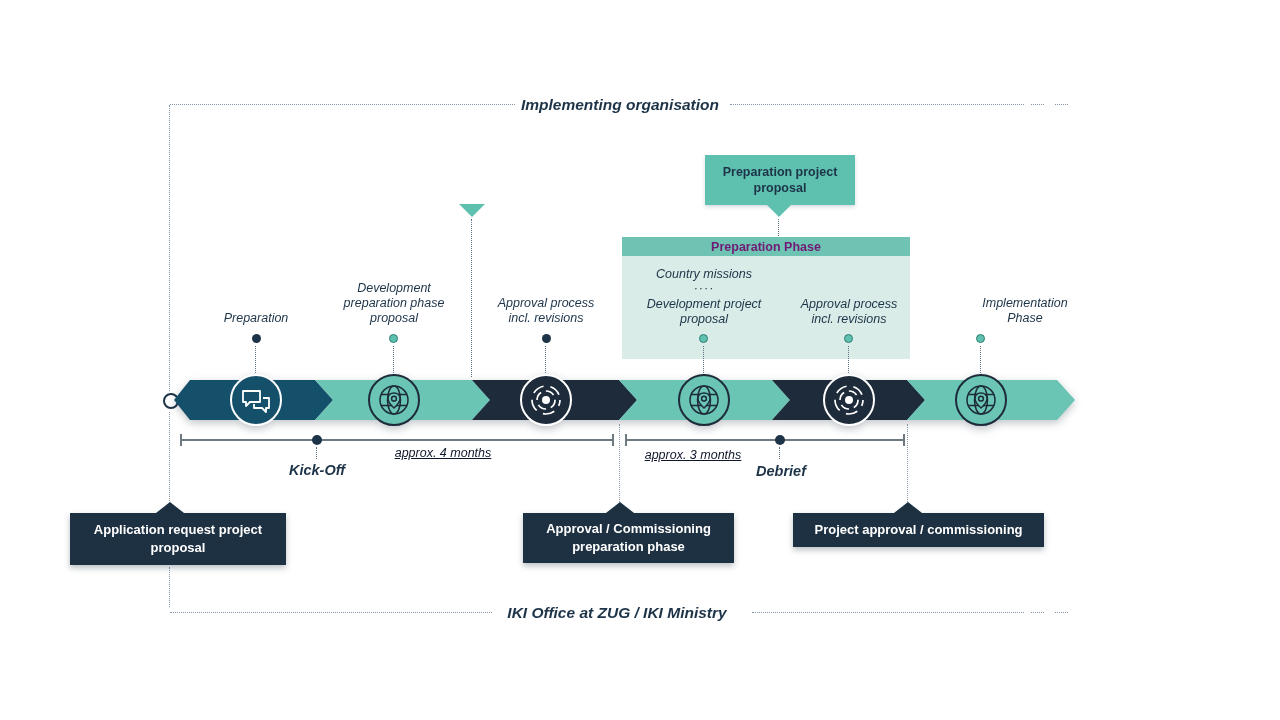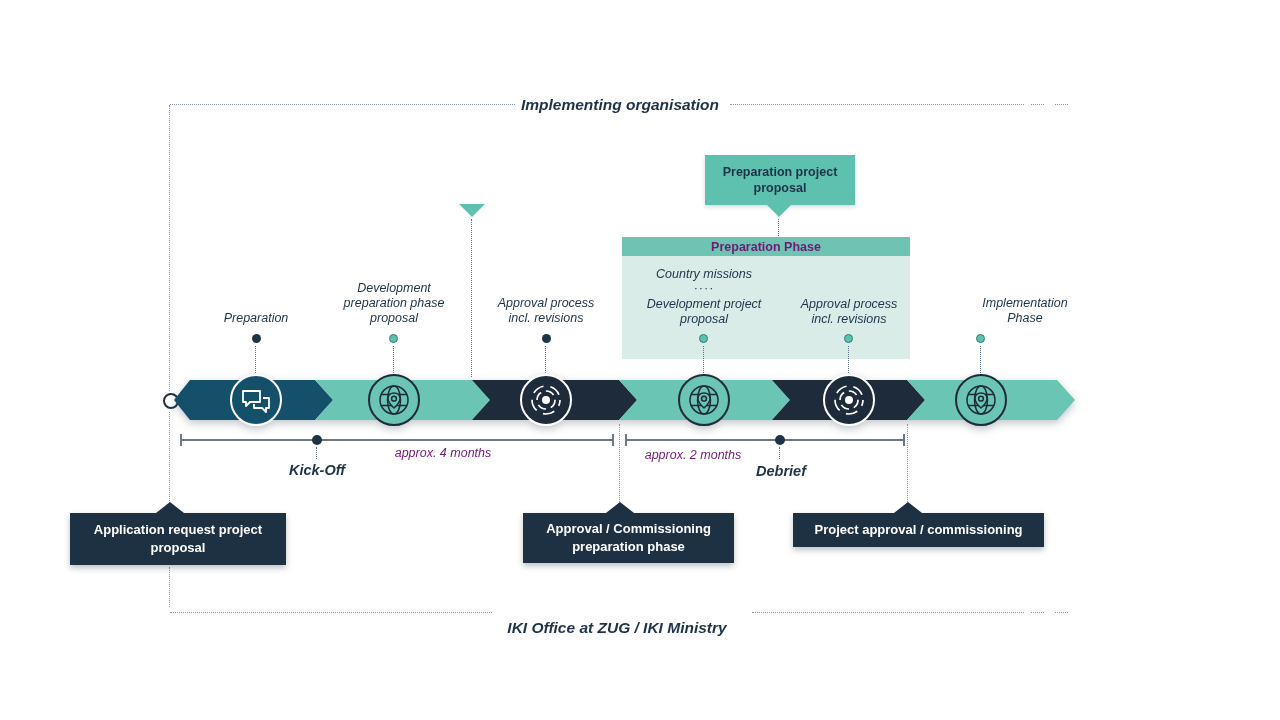--- a/index.html
+++ b/index.html
@@ -32,21 +32,21 @@
   .seg{position:absolute;top:0;height:40px;}
   .seg.mid{clip-path:polygon(0 0,calc(100% - 18px) 0,100% 50%,calc(100% - 18px) 100%,0 100%,18px 50%);}
   .seg.first{clip-path:polygon(16px 0,calc(100% - 18px) 0,100% 50%,calc(100% - 18px) 100%,16px 100%,0 50%);}
   .petrol{background:#15506b;} .tealband{background:#6ac5b4;} .navyband{background:#1d2b3a;}
   .icon-wrap{position:absolute;top:-7px;width:54px;height:54px;}
   .start-circle{width:12px;height:12px;border:2px solid #1d3348;border-radius:50%;background:#ffffff;}
   
   .measure-line{height:2px;background:#6e7a82;}
   .measure-tick{width:2px;height:12px;background:#6e7a82;}
   .measure-dot{width:10px;height:10px;border-radius:50%;background:#1d3348;}
-  .duration{font-size:12.5px;font-style:italic;text-align:center;color:#701a75;}
+  .duration{font-size:12.5px;font-style:italic;text-align:center;color:#0f172a;text-decoration:underline;}
   .milestone{font-size:14.5px;font-weight:bold;font-style:italic;text-align:center;color:#1d3348;}
   
   .dark-box{background:#1e3142;color:#ffffff;font-size:13px;font-weight:bold;text-align:center;
             display:flex;align-items:center;justify-content:center;line-height:1.35;
             box-shadow:0 3px 6px rgba(30,49,66,.30);}
   .dark-tip{width:0;height:0;border-left:14px solid transparent;border-right:14px solid transparent;border-bottom:11px solid #1e3142;}
   .panel-item{position:absolute;font-size:12.5px;font-style:italic;text-align:center;line-height:1.2;color:#1d3348;}
 </style>
 </head>
 <body>
@@ -184,21 +184,21 @@
   <div class="abs measure-dot" style="left:312px;top:435px;"></div>
   <div class="abs dot-v dark" style="left:316px;top:447px;height:12px;"></div>
   <div class="abs duration" style="left:363px;top:446px;width:160px;">approx. 4 months</div>
   <div class="abs milestone" style="left:257px;top:462px;width:120px;">Kick-Off</div>
 
   <div class="abs measure-line" style="left:625px;top:439px;width:280px;"></div>
   <div class="abs measure-tick" style="left:625px;top:434px;"></div>
   <div class="abs measure-tick" style="left:903px;top:434px;"></div>
   <div class="abs measure-dot" style="left:775px;top:435px;"></div>
   <div class="abs dot-v dark" style="left:779px;top:447px;height:12px;"></div>
-  <div class="abs duration" style="left:613px;top:448px;width:160px;">approx. 2 months</div>
+  <div class="abs duration" style="left:613px;top:448px;width:160px;">approx. 3 months</div>
   <div class="abs milestone" style="left:721px;top:463px;width:120px;">Debrief</div>
 
   <div class="abs dot-v" style="left:619px;top:424px;height:86px;"></div>
   <div class="abs dot-v" style="left:907px;top:424px;height:86px;"></div>
 
   <div class="abs dark-tip" style="left:156px;top:502px;"></div>
   <div class="abs dark-box" style="left:70px;top:513px;width:200px;height:52px;padding:0 8px;">
     <span>Application request project proposal</span>
   </div>
 
@@ -206,18 +206,18 @@
   <div class="abs dark-box" style="left:523px;top:513px;width:195px;height:50px;padding:0 8px;">
     <span>Approval / Commissioning preparation phase</span>
   </div>
 
   <div class="abs dark-tip" style="left:894px;top:502px;"></div>
   <div class="abs dark-box" style="left:793px;top:513px;width:235px;height:34px;padding:0 8px;">
     <span>Project approval / commissioning</span>
   </div>
 
   <div class="abs dot-h" style="left:170px;top:612px;width:322px;"></div>
-  <div class="abs boundary-title" style="left:492px;top:604px;width:250px;margin-top:15px;">IKI Office at ZUG / IKI Ministry</div>
+  <div class="abs boundary-title" style="left:492px;top:604px;width:250px;">IKI Office at ZUG / IKI Ministry</div>
   <div class="abs dot-h" style="left:752px;top:612px;width:272px;"></div>
   <div class="abs dot-h" style="left:1031px;top:612px;width:13px;"></div>
   <div class="abs dot-h" style="left:1055px;top:612px;width:13px;"></div>
 
 </div>
 
 </body></html>

